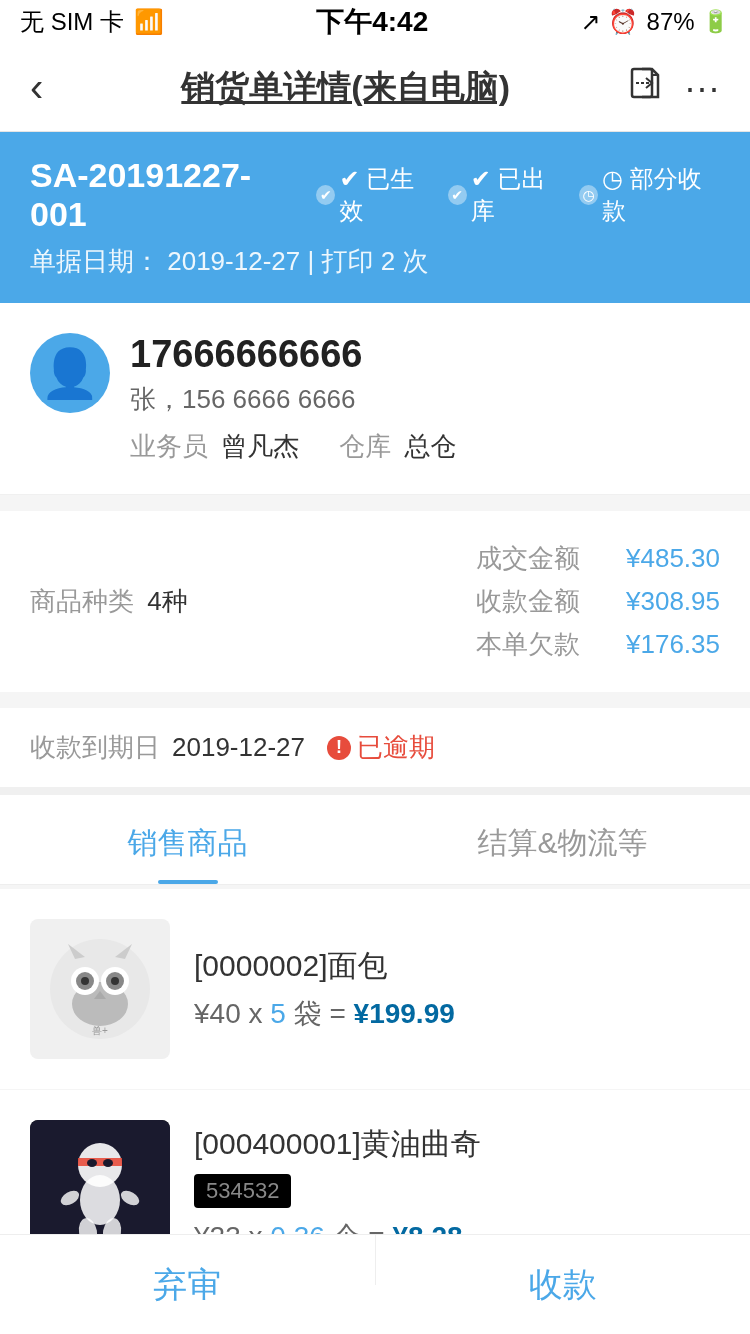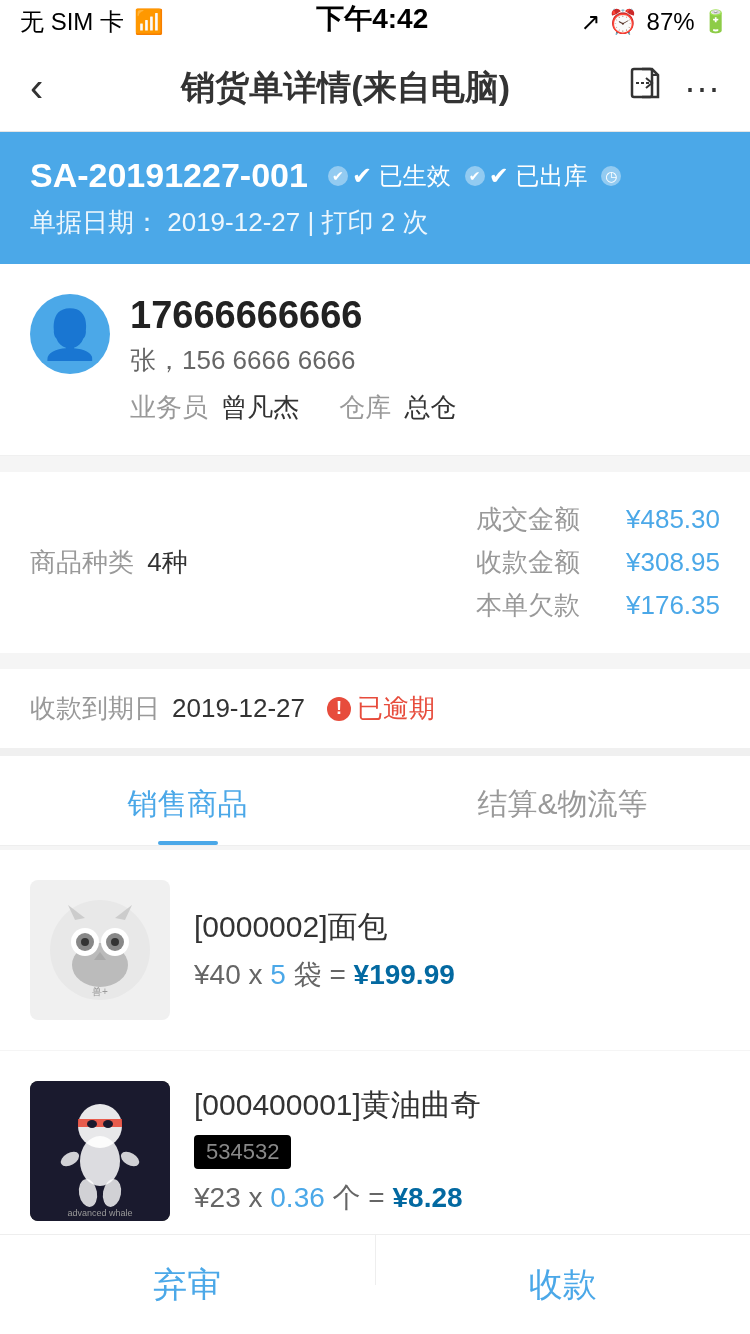--- a/index.html
+++ b/index.html
@@ -11,20 +11,21 @@
       background: #f5f5f5;
       font-size: 28px;
       color: #333;
     }
 
     
     .status-bar {
       height: 44px;
       background: #fff;
       display: flex;
+      align-items: center;
       justify-content: space-between;
       padding: 0 20px;
       font-size: 24px;
       color: #000;
     }
     .status-left { display: flex; align-items: center; gap: 10px; }
     .status-center { font-weight: 600; font-size: 28px; }
     .status-right { display: flex; align-items: center; gap: 8px; }
 
     
@@ -42,20 +43,21 @@
       color: #333;
       cursor: pointer;
       margin-right: 20px;
     }
     .nav-title {
       flex: 1;
       text-align: center;
       font-size: 34px;
       font-weight: 600;
       color: #333;
+      text-decoration: underline;
     }
     .nav-actions {
       display: flex;
       align-items: center;
       gap: 20px;
     }
     .nav-action-icon {
       font-size: 36px;
       color: #333;
       cursor: pointer;
@@ -379,20 +381,21 @@
       <span class="badge">
         <span class="badge-icon">✔</span>
         <span>✔ 已生效</span>
       </span>
       <span class="badge">
         <span class="badge-icon">✔</span>
         <span>✔ 已出库</span>
       </span>
       <span class="badge">
         <span class="badge-icon">◷</span>
+        <span>◷ 部分收款</span>
       </span>
     </div>
   </div>
   <div class="order-date">
     <span>单据日期：</span>
     <span>2019-12-27</span>
     <span> | </span>
     <span>打印</span>
     <span> </span>
     <span>2</span>

